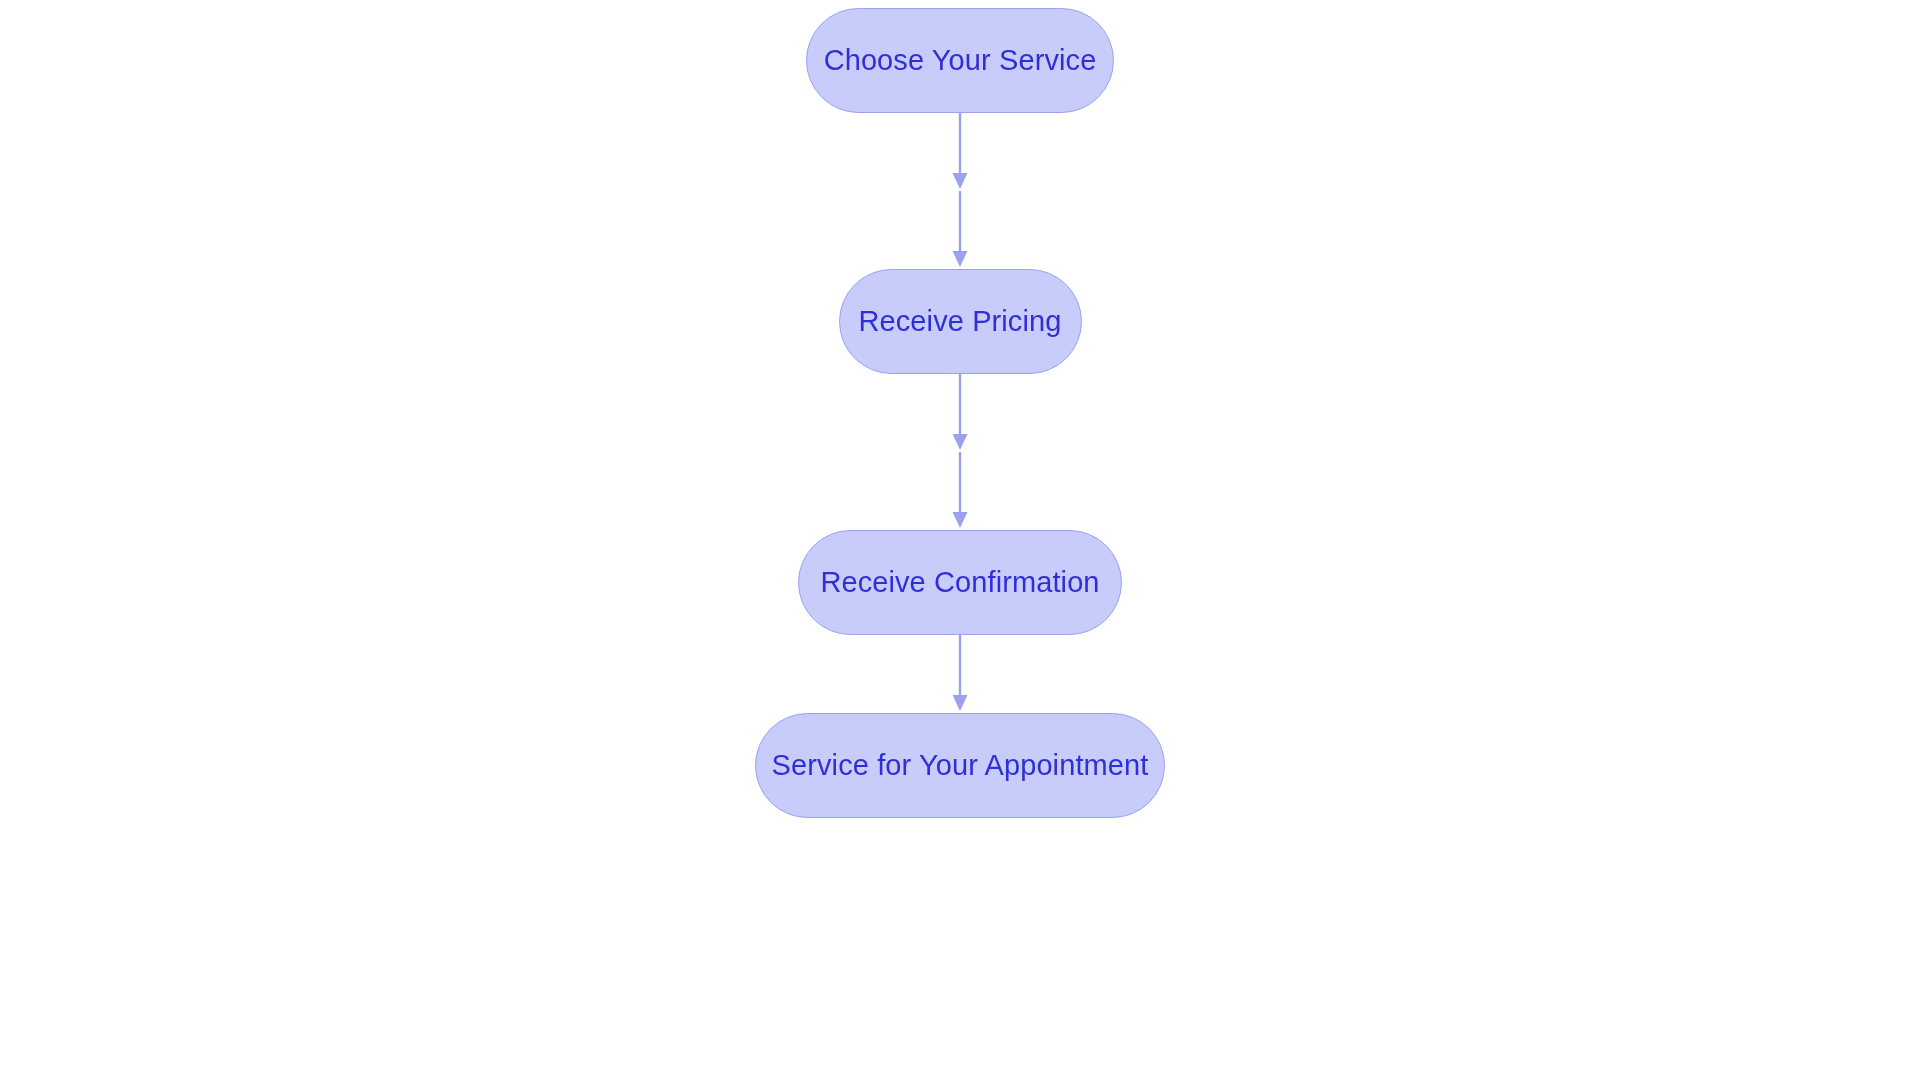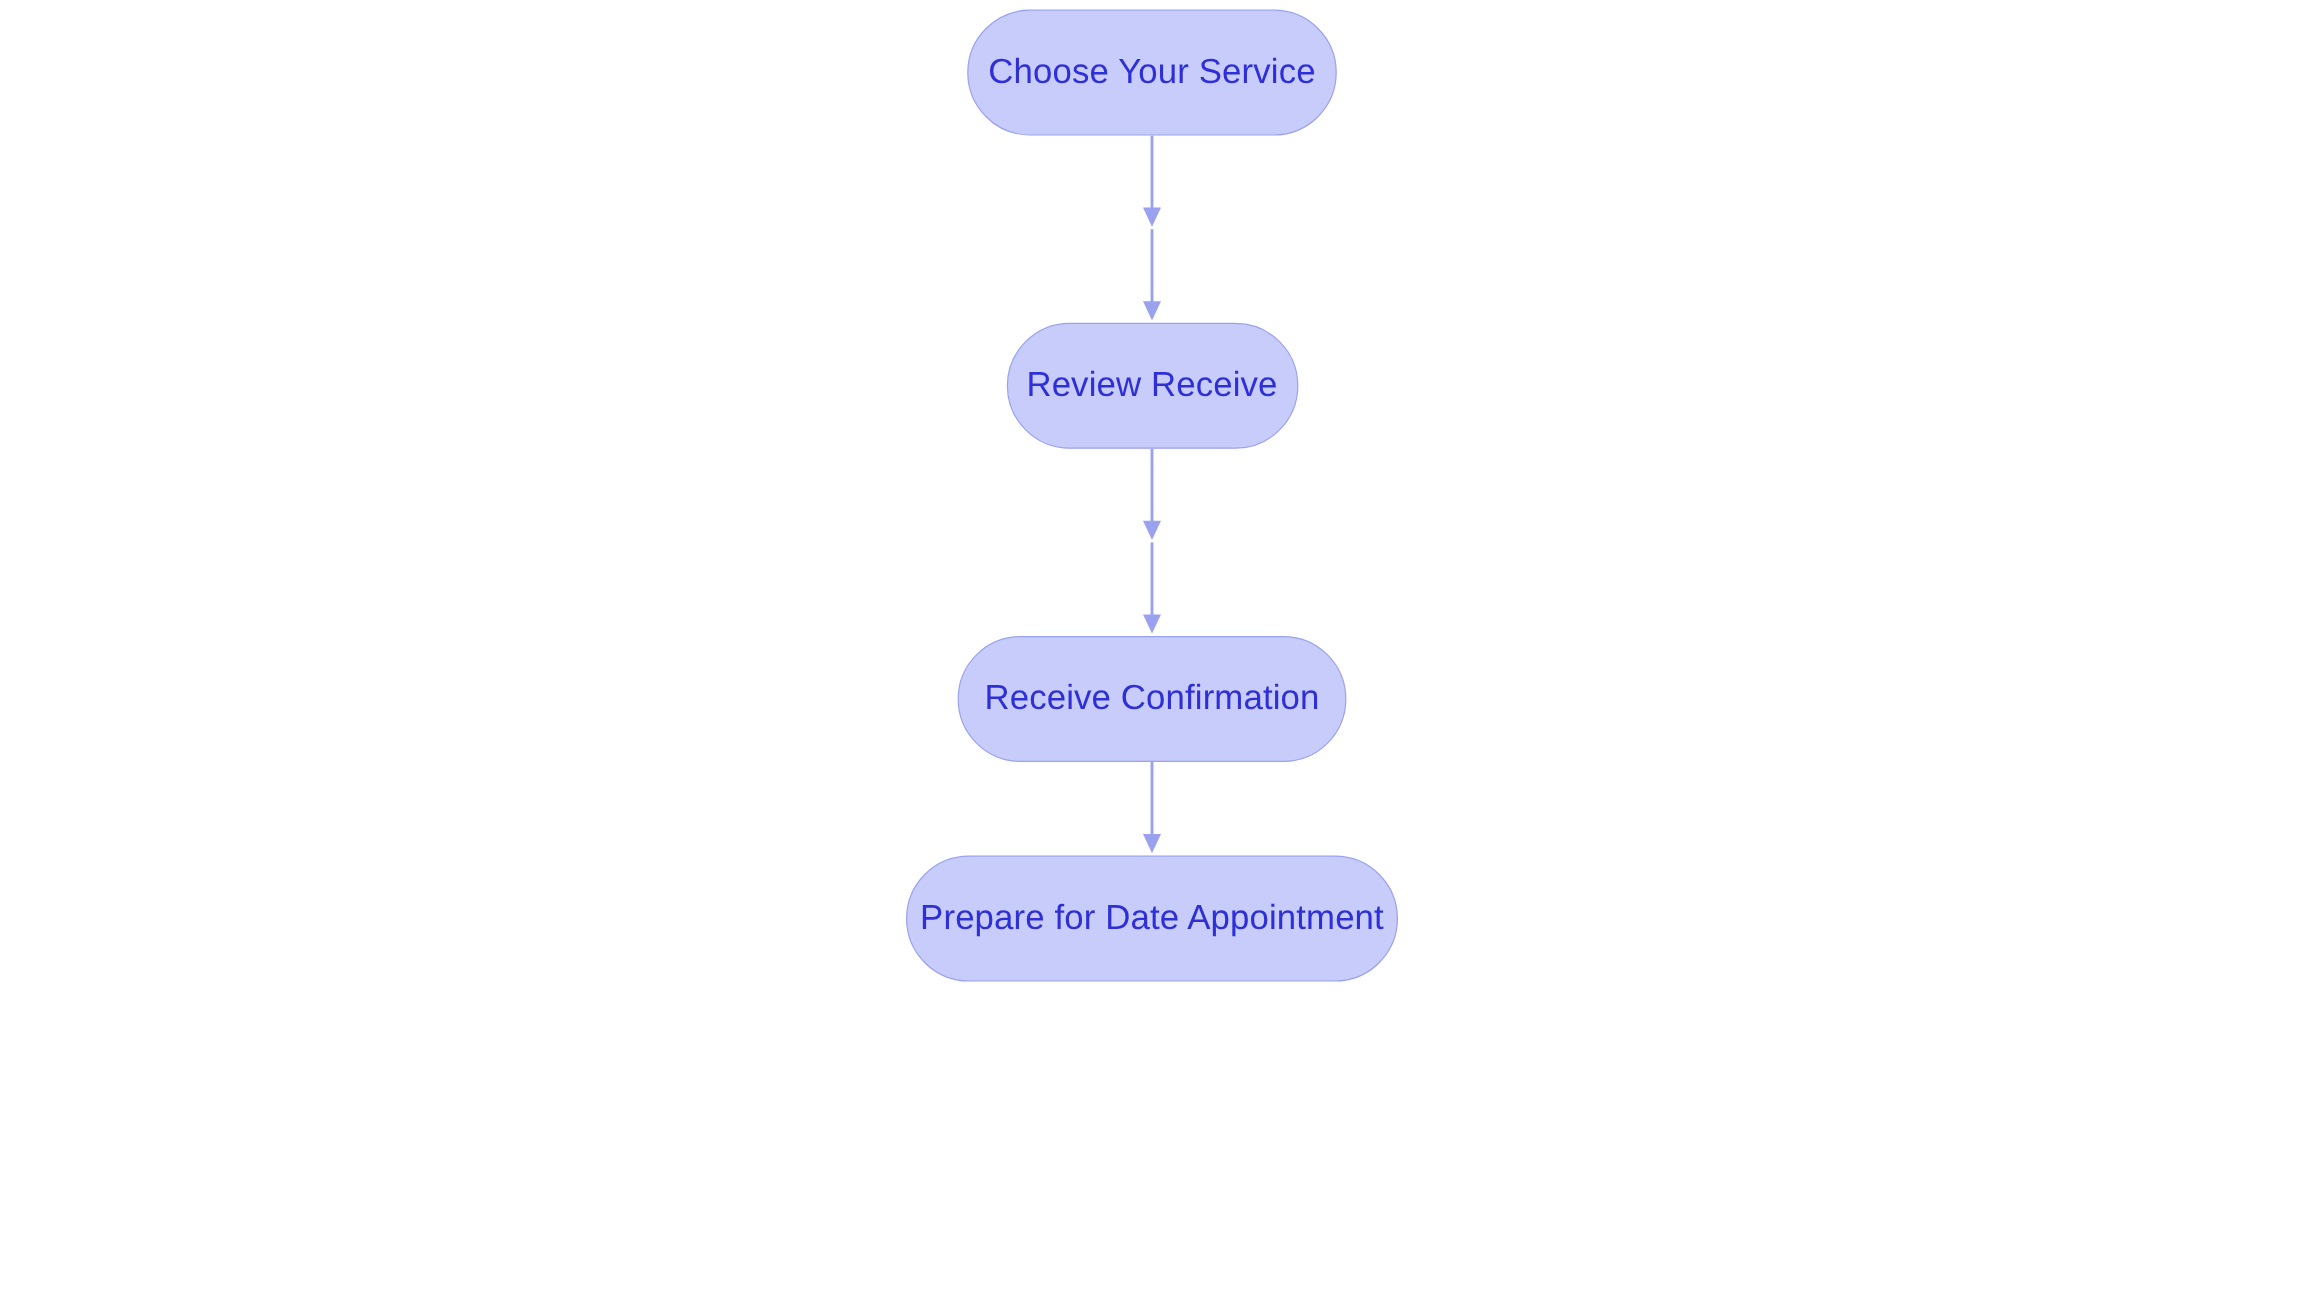--- a/index.html
+++ b/index.html
@@ -98,21 +98,21 @@
 
 
     <div class="flow-connector">
       <svg viewBox="0 0 20 78" xmlns="http://www.w3.org/2000/svg" aria-hidden="true">
         <line x1="10" y1="0" x2="10" y2="62" stroke="#9aa2f0" stroke-width="2.4"></line>
         <polygon points="10,76 2.5,60 17.5,60" fill="#9aa2f0"></polygon>
       </svg>
     </div>
 
     <div class="flow-node node-w-2">
-      <span class="flow-node-label">Review Receive</span>
+      <span class="flow-node-label">Receive Pricing</span>
     </div>
 
     <div class="flow-connector">
       <svg viewBox="0 0 20 78" xmlns="http://www.w3.org/2000/svg" aria-hidden="true">
         <line x1="10" y1="0" x2="10" y2="62" stroke="#9aa2f0" stroke-width="2.4"></line>
         <polygon points="10,76 2.5,60 17.5,60" fill="#9aa2f0"></polygon>
       </svg>
     </div>
 
 
@@ -128,17 +128,17 @@
     </div>
 
     <div class="flow-connector">
       <svg viewBox="0 0 20 78" xmlns="http://www.w3.org/2000/svg" aria-hidden="true">
         <line x1="10" y1="0" x2="10" y2="62" stroke="#9aa2f0" stroke-width="2.4"></line>
         <polygon points="10,76 2.5,60 17.5,60" fill="#9aa2f0"></polygon>
       </svg>
     </div>
 
     <div class="flow-node node-w-5">
-      <span class="flow-node-label">Prepare for Date Appointment</span>
+      <span class="flow-node-label">Service for Your Appointment</span>
     </div>
 
   </div>
 </div>
 
 </body></html>

